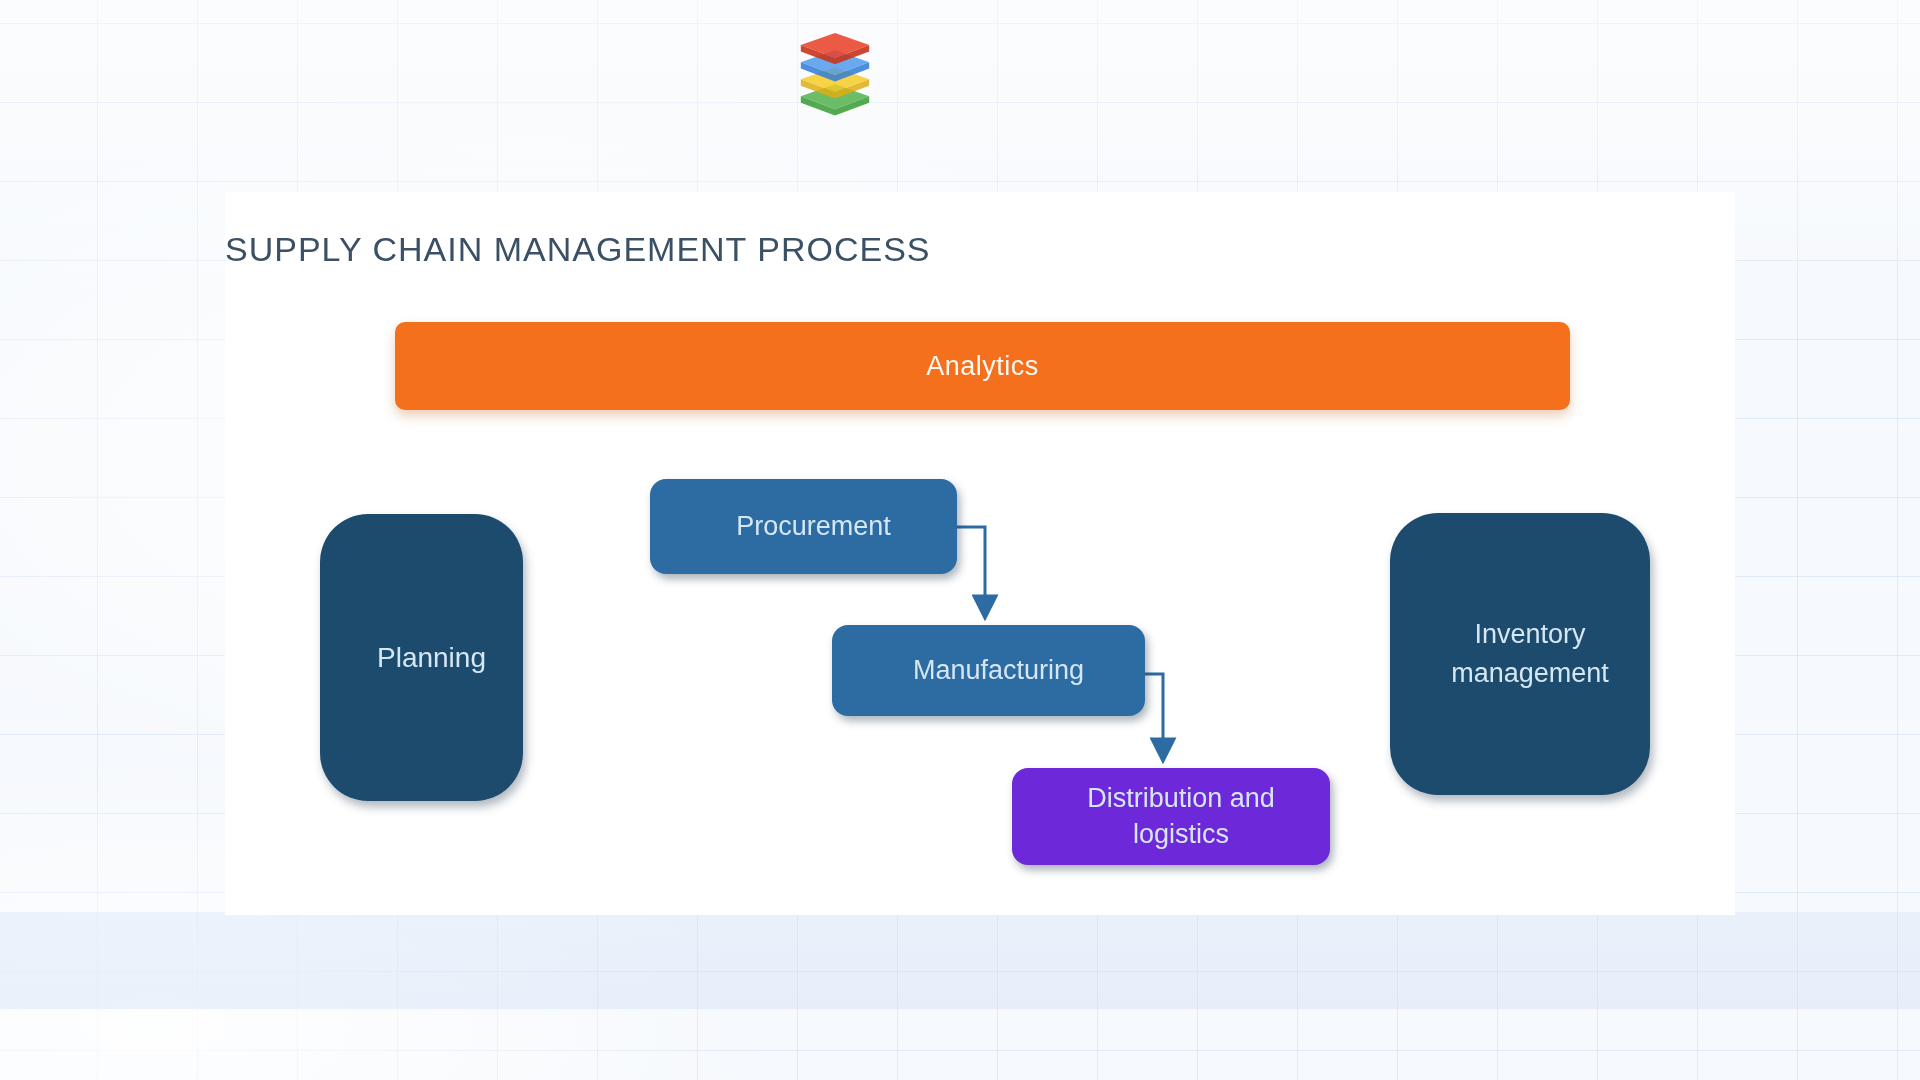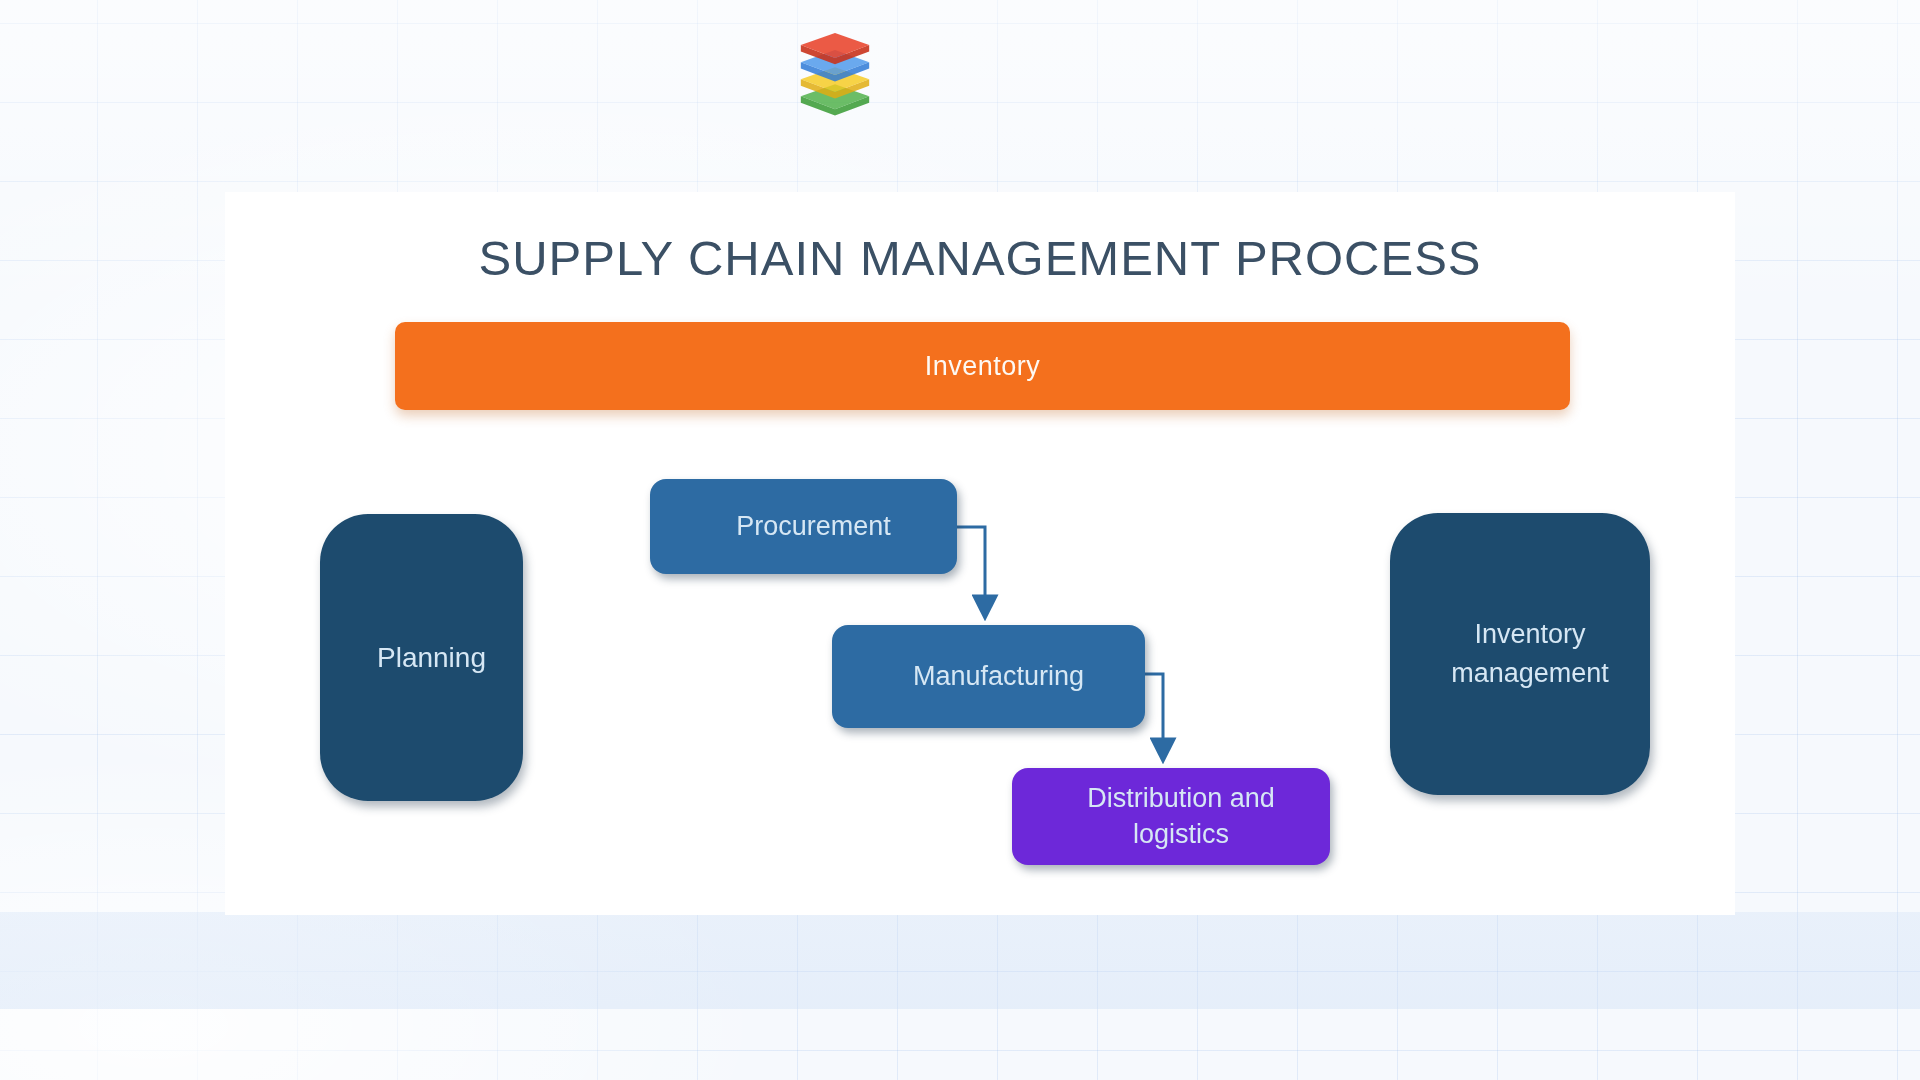--- a/index.html
+++ b/index.html
@@ -45,22 +45,22 @@
   }
 
   
   .panel {
     position: absolute; left: 225px; top: 192px; width: 1510px; height: 723px;
     background: #ffffff;
   }
 
   .title {
     position: absolute; left: 0; top: 38px; width: 100%;
-    text-align: center;
-    font-size: 49px; font-weight: 500; letter-spacing: 1px;
+    text-align: left;
+    font-size: 34px; font-weight: 500; letter-spacing: 1px;
     color: #3b5065;
   }
 
   .analytics-bar {
     position: absolute; left: 170px; top: 130px; width: 1175px; height: 88px;
     background: #f4701d; border-radius: 10px;
     display: flex; align-items: center; justify-content: center;
     box-shadow: 0 6px 12px rgba(190, 95, 25, 0.30);
   }
   .analytics-bar span {
@@ -78,21 +78,21 @@
     box-shadow: 3px 6px 10px rgba(35, 55, 75, 0.35);
     font-size: 28px;
   }
   .node-small {
     background: #2d6ba3; border-radius: 16px;
     box-shadow: 3px 5px 8px rgba(35, 55, 75, 0.38);
     font-size: 27px; line-height: 1.3;
   }
   #node-planning     { left: 95px;   top: 322px; width: 203px; height: 287px; }
   #node-procurement  { left: 425px;  top: 287px; width: 307px; height: 95px; }
-  #node-manufacturing{ left: 607px;  top: 433px; width: 313px; height: 103px; }
+  #node-manufacturing{ left: 607px;  top: 433px; width: 313px; height: 91px; }
   #node-distribution { left: 787px;  top: 576px; width: 318px; height: 97px; }
   #node-inventory    { left: 1165px; top: 321px; width: 260px; height: 282px; font-size: 27px; line-height: 1.45; }
   #node-distribution span { display: inline-block; max-width: 250px; }
   #node-inventory span    { display: inline-block; max-width: 180px; }
 
   .connectors { position: absolute; left: 0; top: 0; width: 1510px; height: 723px; }
 </style>
 </head>
 <body>
 
@@ -123,21 +123,21 @@
       <polygon points="50,0 98,17 50,35 2,17" fill="#e8432b" fill-opacity="0.88"></polygon>
     </g>
   </svg>
 </header>
 
 <main class="panel">
 
   <h1 class="title" style="color: rgb(59, 80, 101);">SUPPLY CHAIN MANAGEMENT PROCESS</h1>
 
   <div class="analytics-bar" style="background: rgb(244, 112, 29);">
-    <span style="color: rgb(253, 249, 244);">Inventory</span>
+    <span style="color: rgb(253, 249, 244);">Analytics</span>
   </div>
 
   <svg class="connectors" viewBox="0 0 1510 723" aria-hidden="true">
     <defs>
       <marker id="arrow" viewBox="0 0 10 10" refX="8" refY="5" markerWidth="9" markerHeight="9" orient="auto">
         <path d="M0,0 L10,5 L0,10 z" fill="#2d6ba3"></path>
       </marker>
     </defs>
     <polyline points="730,335 760,335 760,424" fill="none" stroke="#2d6ba3" stroke-width="3" marker-end="url(#arrow)"></polyline>
     <polyline points="920,482 938,482 938,567" fill="none" stroke="#2d6ba3" stroke-width="3" marker-end="url(#arrow)"></polyline>

